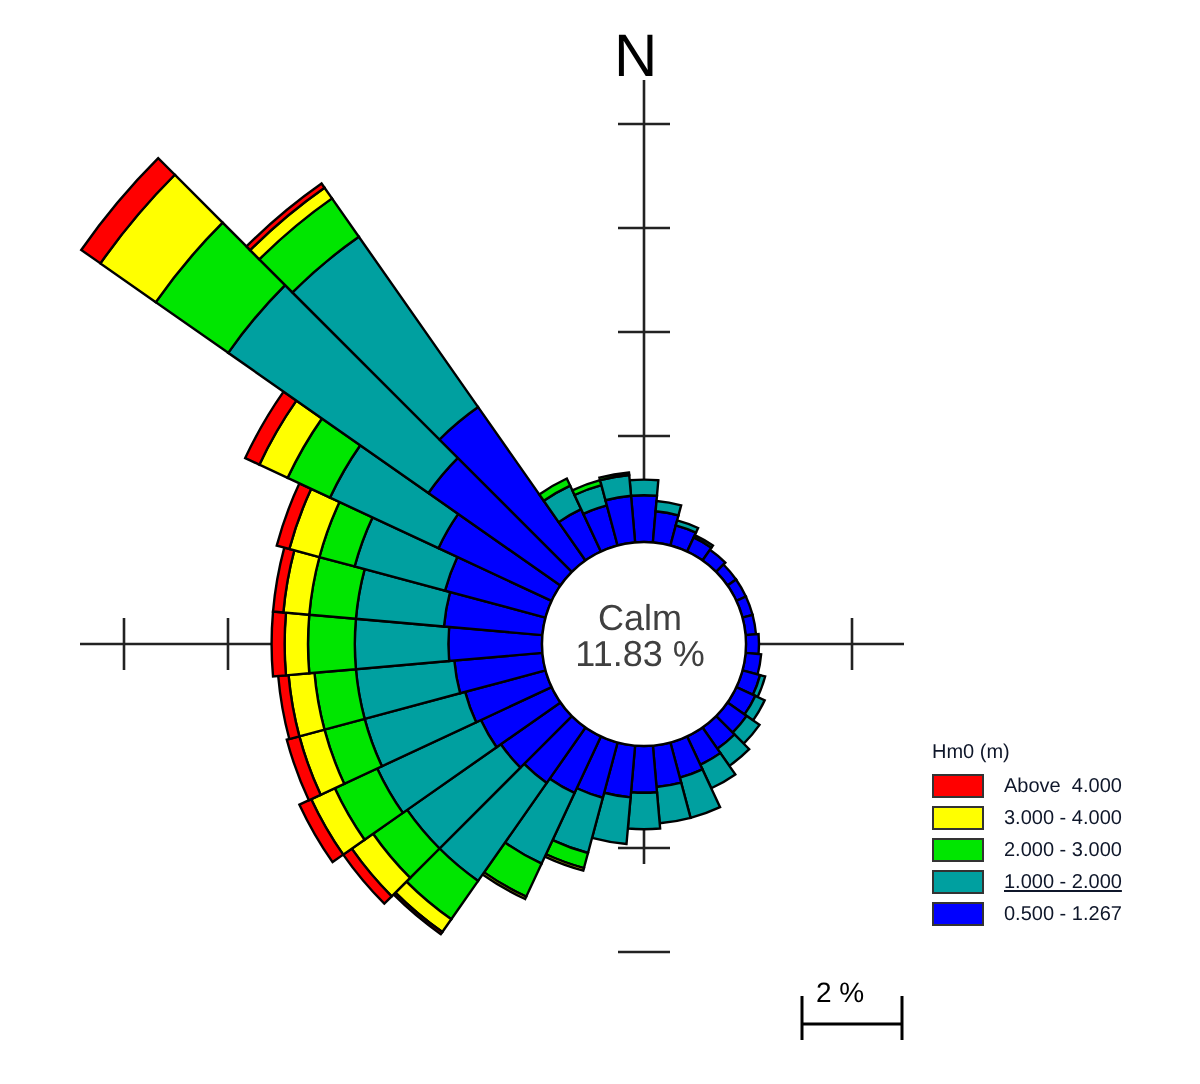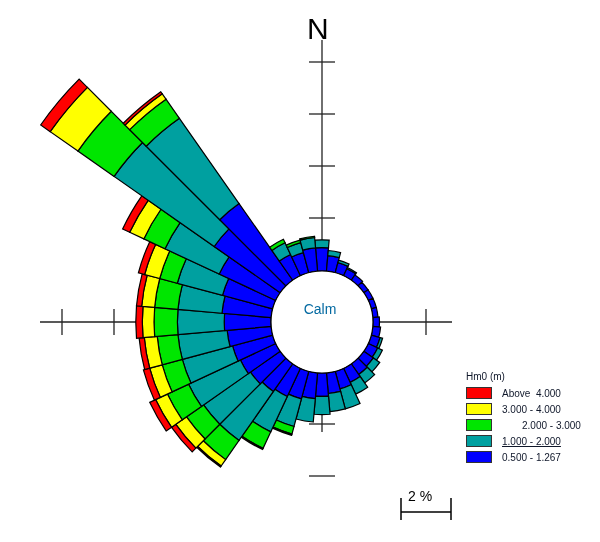--- a/index.html
+++ b/index.html
@@ -1,19 +1,19 @@
 <!DOCTYPE html>
 <html><head>
 <meta charset="utf-8">
 <style>
   html, body { margin:0; padding:0; background:#ffffff; }
   body { width:600px; height:542px; position:relative; overflow:hidden; font-family:"Liberation Sans", sans-serif; }
   #rose { position:absolute; left:0; top:0; }
   .north-label { position:absolute; left:307px; top:12px; font-size:30px; color:#000; font-family:"Liberation Sans", sans-serif; }
-  .calm { position:absolute; left:272px; top:300px; width:96px; text-align:center; font-size:14px; color:#0369a1; line-height:18px; }
+  .calm { position:absolute; left:272px; top:300px; width:96px; text-align:center; font-size:18px; color:#404040; line-height:18px; }
   .legend { position:absolute; left:466px; top:371px; font-size:10px; color:#0f172a; }
   .legend-title { margin-bottom:3px; }
   .legend-row { display:flex; align-items:center; height:16px; }
   .swatch { width:26px; height:12px; border:1px solid #333; margin-right:10px; box-sizing:border-box; }
   .scale-label { position:absolute; left:408px; top:488px; font-size:14px; color:#000; }
 </style>
 </head>
 <body>
 
 <svg id="rose" width="600" height="542" viewBox="0 0 600 542" xmlns="http://www.w3.org/2000/svg">
@@ -146,38 +146,39 @@
     <line x1="401" y1="512" x2="451" y2="512" stroke="#000" stroke-width="1.5"></line>
     <line x1="401" y1="498" x2="401" y2="520" stroke="#000" stroke-width="1.5"></line>
     <line x1="451" y1="498" x2="451" y2="520" stroke="#000" stroke-width="1.5"></line>
   </g>
 </svg>
 
 <div class="north-label">N</div>
 
 <div class="calm">
   <div>Calm</div>
+  <div>11.83 %</div>
 </div>
 
 <div class="scale-label">2 %</div>
 
 <div class="legend">
   <div class="legend-title">Hm0 (m)</div>
   <div id="legend-rows">
       <div class="legend-row">
         <div class="swatch" style="background: rgb(255, 0, 0);"></div>
         <span style="white-space: pre;">Above  4.000</span>
       </div>
       <div class="legend-row">
         <div class="swatch" style="background: rgb(255, 255, 0);"></div>
         <span style="white-space: pre;">3.000 - 4.000</span>
       </div>
       <div class="legend-row">
         <div class="swatch" style="background: rgb(0, 230, 0);"></div>
-        <span style="white-space: pre; margin-left: 20px;">2.000 - 3.000</span>
+        <span style="white-space: pre;">2.000 - 3.000</span>
       </div>
       <div class="legend-row">
         <div class="swatch" style="background: rgb(0, 160, 160);"></div>
         <span style="white-space: pre; text-decoration: underline;">1.000 - 2.000</span>
       </div>
       <div class="legend-row">
         <div class="swatch" style="background: rgb(0, 0, 255);"></div>
         <span style="white-space: pre;">0.500 - 1.267</span>
       </div>
     </div>

